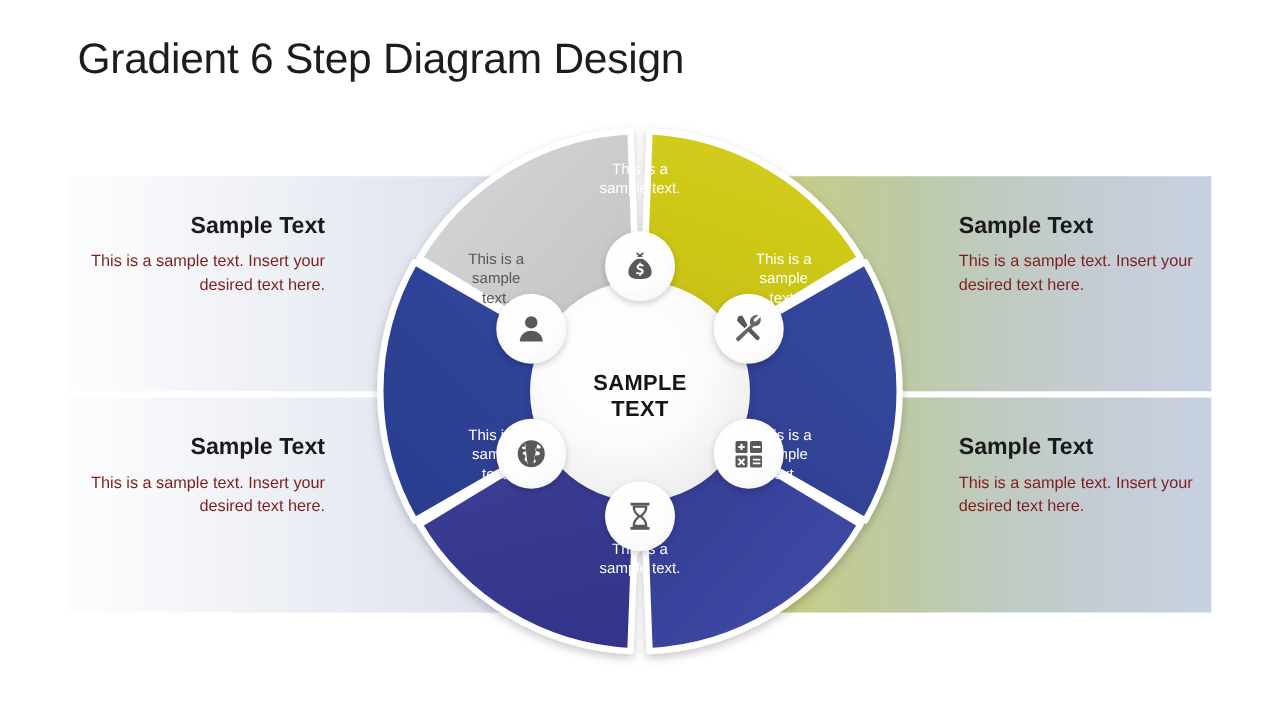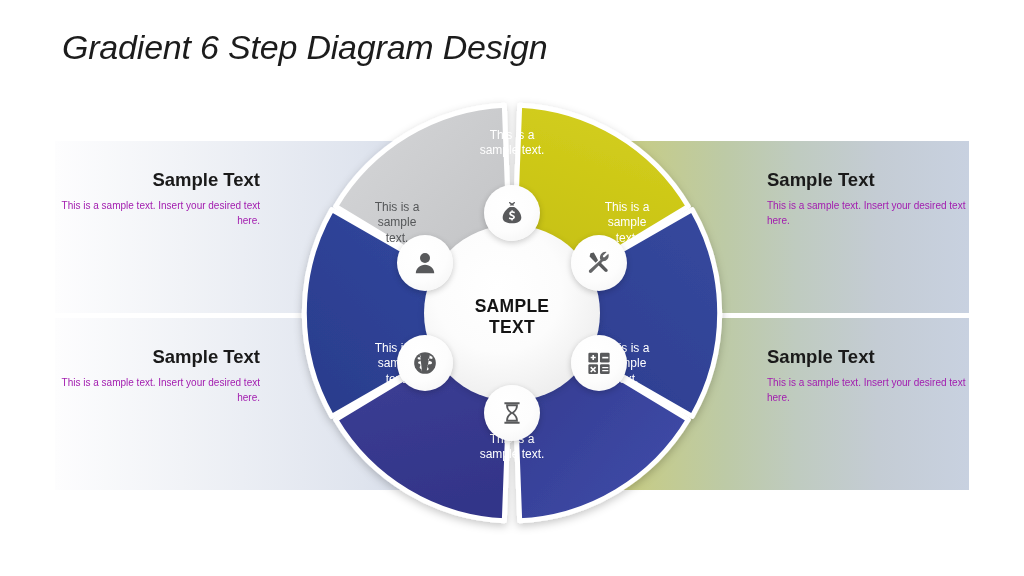--- a/index.html
+++ b/index.html
@@ -27,21 +27,20 @@
   
   #page-title {
     position: absolute;
     left: 62px;
     top: 28px;
     font-size: 34px;
     font-weight: 400;
     color: #1c1c1c;
     letter-spacing: -0.2px;
     white-space: nowrap;
-    font-style: italic;
   }
 
   
   .band {
     position: absolute;
     height: 172px;
   }
   .band-left  { left: 55px;  width: 452px; }
   .band-right { left: 517px; width: 452px; }
   .band-top    { top: 141px; }
@@ -62,22 +61,22 @@
     width: 200px;
   }
   .panel-heading {
     font-size: 18.5px;
     font-weight: bold;
     color: #1a1a1a;
     margin: 0 0 9px 0;
     line-height: 1.1;
   }
   .panel-body {
-    font-size: 10px;
-    color: #a21caf;
+    font-size: 13px;
+    color: #7f1d1d;
     line-height: 1.47;
     margin: 0;
   }
   .align-right { text-align: right; }
   .align-left  { text-align: left; }
 
   #panel-tl { left: 60px;  top: 170px; }
   #panel-bl { left: 60px;  top: 347px; }
   #panel-tr { left: 767px; top: 170px; }
   #panel-br { left: 767px; top: 347px; }

